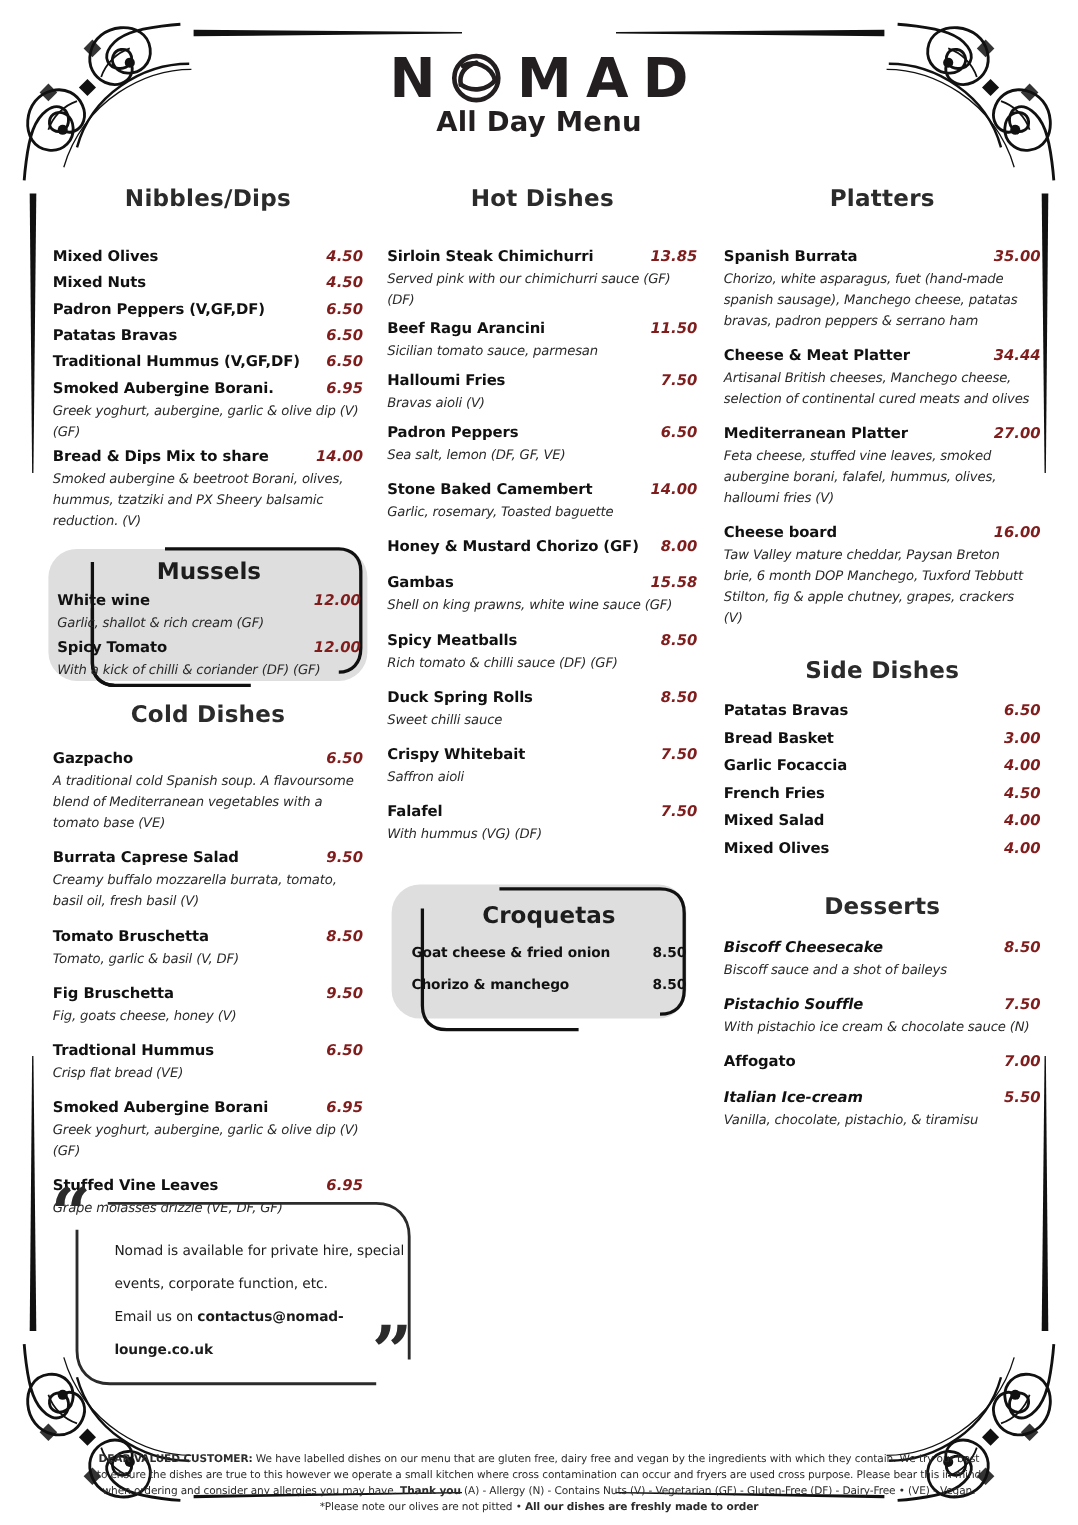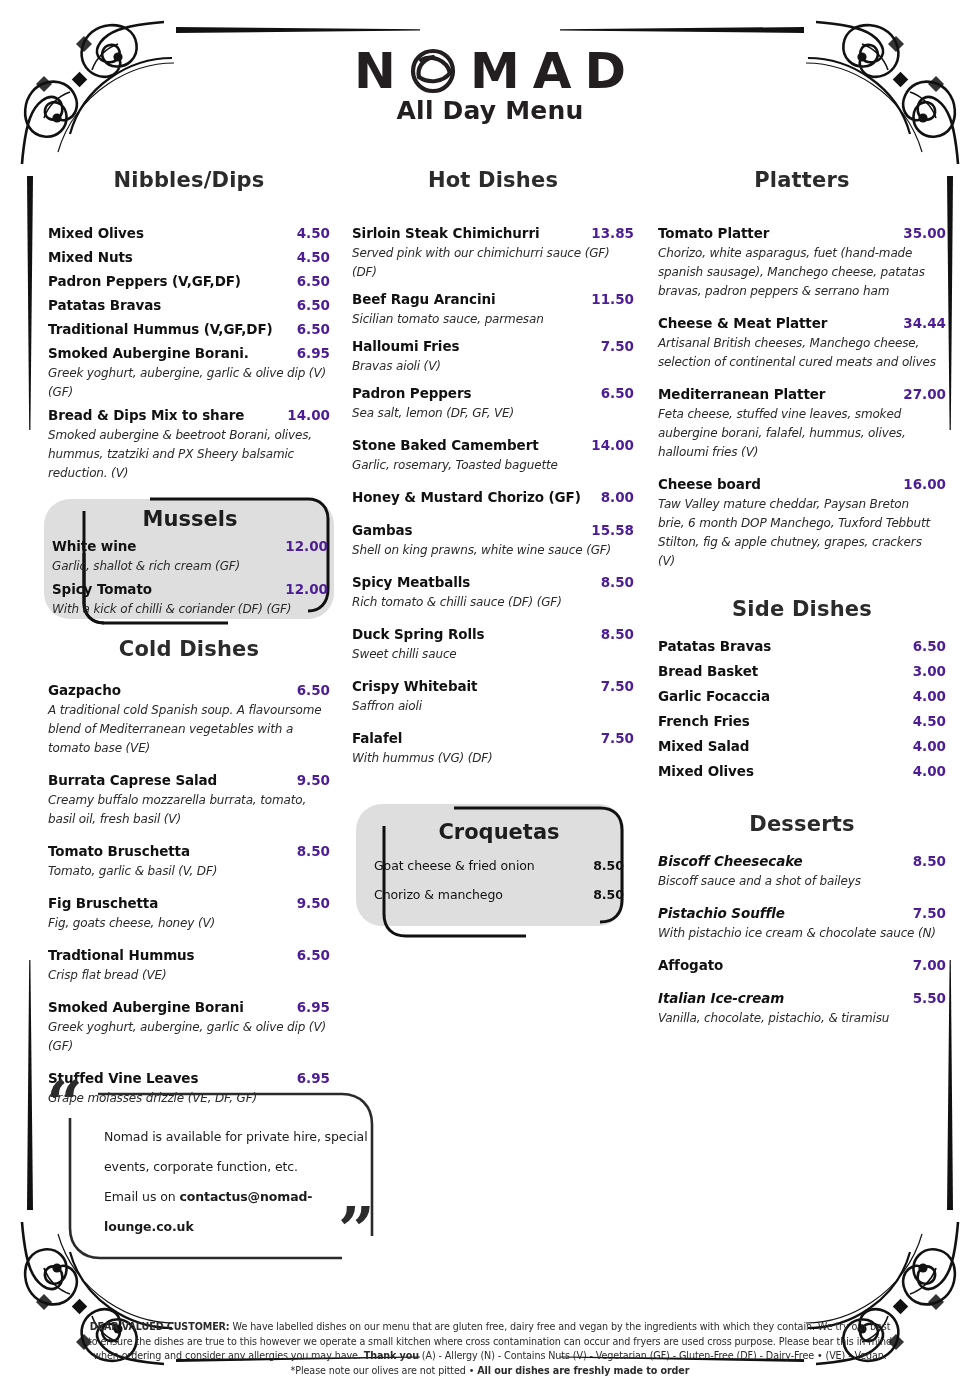--- a/index.html
+++ b/index.html
@@ -52,22 +52,23 @@
   .item{position:relative;margin-bottom:2px;}
   .item-line{display:flex;align-items:baseline;justify-content:space-between;gap:6px;}
   .item-name{
     font-family:"DejaVu Sans", sans-serif;
     font-weight:700;font-size:13.5px;line-height:22px;
     color:#111;letter-spacing:-.1px;white-space:nowrap;
   }
   .item-name.ital{font-style:italic;}
   .item-price{
     font-family:"DejaVu Sans", sans-serif;
-    font-weight:700;font-size:13.5px;line-height:22px;color:#4c1d95;
+    font-weight:700;font-size:13.5px;line-height:22px;color:#7f1d1d;
     white-space:nowrap;
+    font-style:italic;
   }
   .item-desc{
     font-family:"DejaVu Sans", sans-serif;
     font-style:italic;font-size:12px;line-height:19px;
     color:#2a2a2a;letter-spacing:-.15px;
     max-width:280px;
   }
   .item.gap{margin-bottom:11px;}
   .item.gap2{margin-bottom:6px;}
 
@@ -87,21 +88,21 @@
   .mussels-wrap{position:relative;height:128px;margin-top:14px;}
   .mussels-bg{left:-4px;top:2px;width:290px;height:120px;}
   .mussels-inner{position:absolute;left:4px;top:10px;width:276px;}
 
   
   .croq-wrap{position:relative;height:152px;margin-top:30px;}
   .croq-bg{left:4px;top:6px;width:268px;height:122px;}
   .croq-inner{position:absolute;left:22px;top:22px;width:250px;}
   .croq-row{display:flex;justify-content:space-between;align-items:baseline;margin-top:14px;}
   .croq-name{
-    font-family:"DejaVu Sans", sans-serif;font-weight:400;
+    font-family:"DejaVu Sans", sans-serif;font-weight:700;
     font-size:12.5px;color:#111;letter-spacing:-.1px;
   }
   .croq-price{
     font-family:"DejaVu Sans", sans-serif;font-weight:700;
     font-size:12.5px;color:#111;
   }
 
   
   .quote{position:absolute;left:42px;top:1086px;width:360px;height:185px;}
   .quote-svg{position:absolute;left:0;top:0;}
@@ -427,21 +428,21 @@
       </div>
     </div>
   </div>
 
   <div class="col col-3">
     <h2 class="sec-title">Platters</h2>
 
     <div>
       <div class="item gap">
         <div class="item-line">
-          <span class="item-name">Tomato Platter</span>
+          <span class="item-name">Spanish Burrata</span>
           <span class="item-price">35.00</span>
         </div>
         <div class="item-desc">Chorizo, white asparagus, fuet (hand-made spanish sausage), Manchego cheese, patatas bravas, padron peppers &amp; serrano ham</div>
       </div>
       <div class="item gap">
         <div class="item-line">
           <span class="item-name">Cheese &amp; Meat Platter</span>
           <span class="item-price">34.44</span>
         </div>
         <div class="item-desc">Artisanal British cheeses, Manchego cheese, selection of continental cured meats and olives</div>

